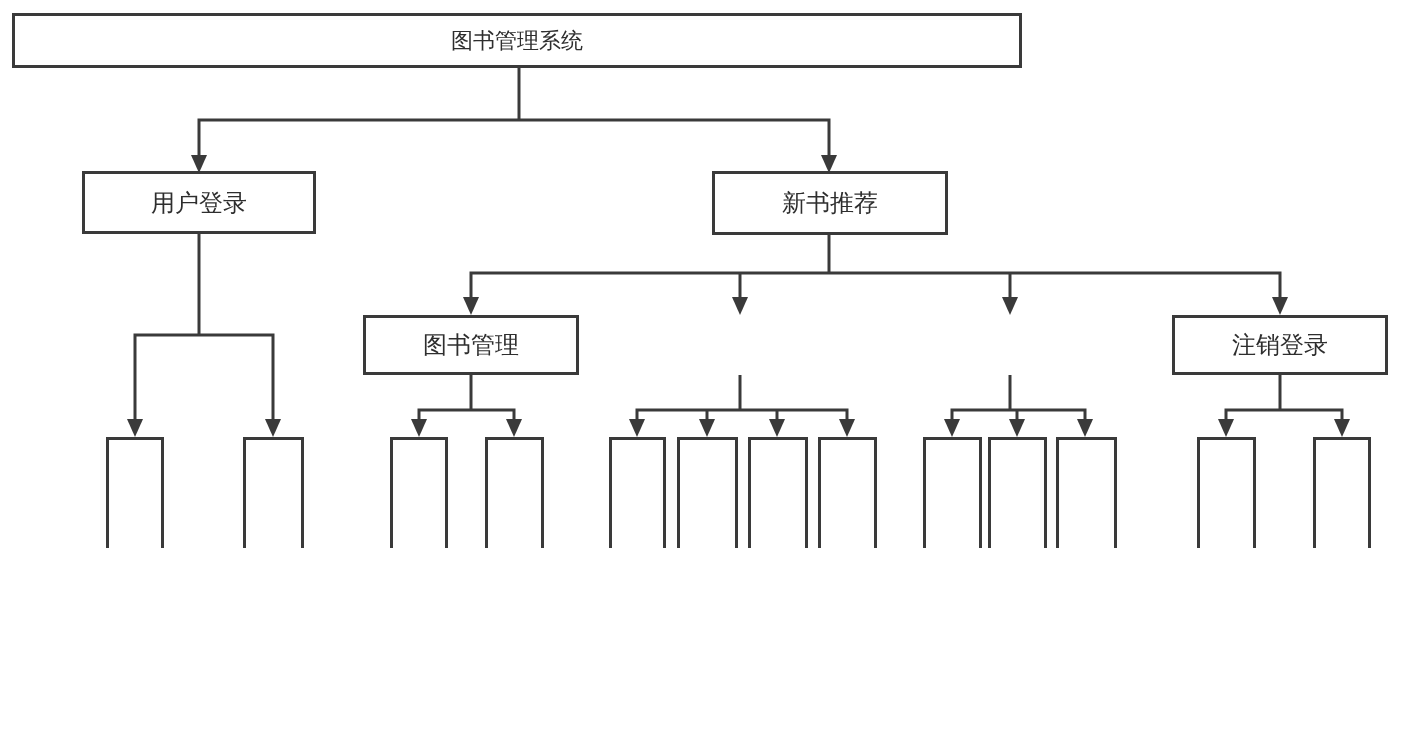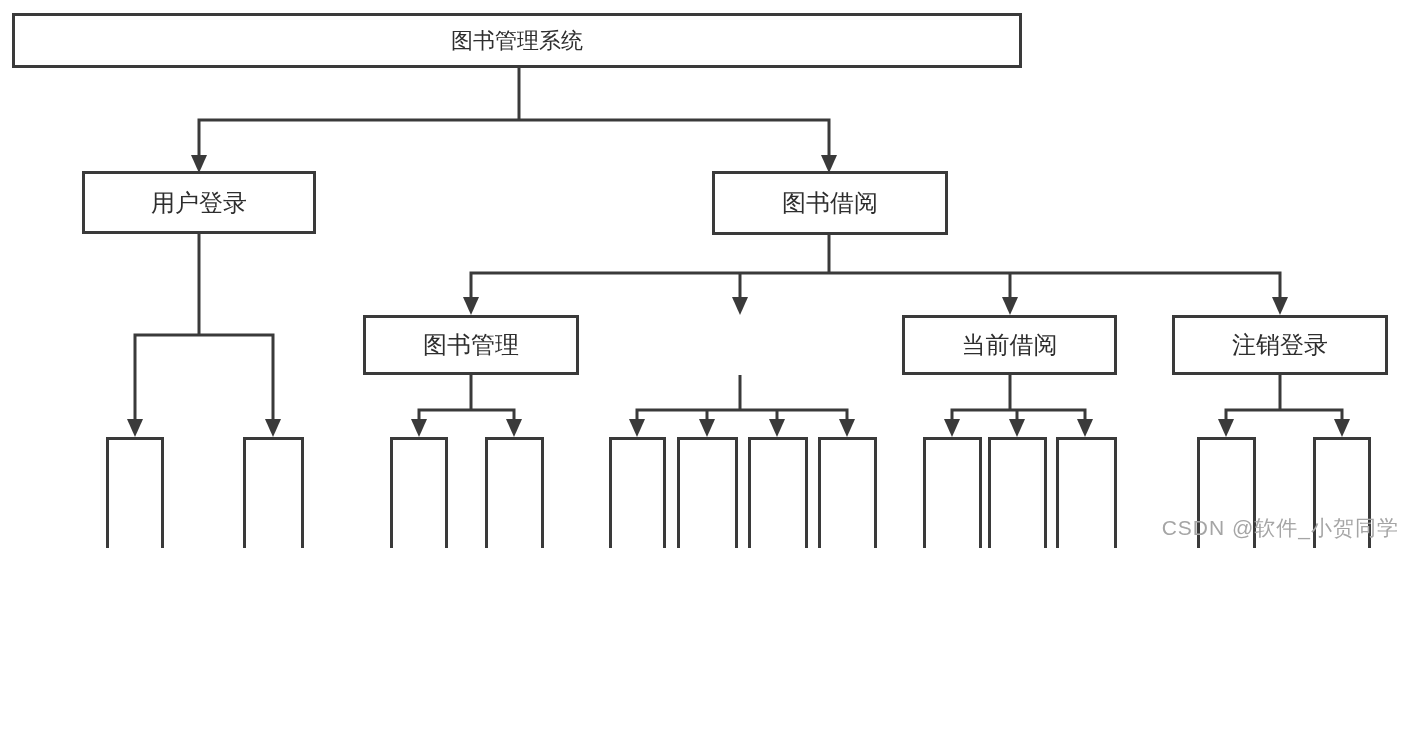--- a/index.html
+++ b/index.html
@@ -101,39 +101,37 @@
       <path d="M1280,375 V410"></path>
       <path d="M1226,421 V410 H1342 V421"></path>
       <polygon points="1218,419 1234,419 1226,437"></polygon>
       <polygon points="1334,419 1350,419 1342,437"></polygon>
     </g>
   </svg>
 
   <div class="node lvl-root" style="left:12px;top:13px;width:1010px;height:55px">图书管理系统</div>
 
   <div class="node lvl-2" style="left:82px;top:171px;width:234px;height:63px">用户登录</div>
-  <div class="node lvl-2" style="left:712px;top:171px;width:236px;height:64px">图书借阅</div>
+  <div class="node lvl-2" style="left:712px;top:171px;width:236px;height:64px">新书推荐</div>
 
   <div class="node lvl-3" style="left:363px;top:315px;width:216px;height:60px">图书管理</div>
-  <div class="node lvl-3" style="left:902px;top:315px;width:215px;height:60px">当前借阅</div>
   <div class="node lvl-3" style="left:1172px;top:315px;width:216px;height:60px">注销登录</div>
 
   <div class="node leaf" style="left:106px;top:437px;width:58px;height:298px">用户登录</div>
   <div class="node leaf" style="left:243px;top:437px;width:61px;height:298px">注销登录</div>
 
   <div class="node leaf" style="left:390px;top:437px;width:58px;height:298px">查询图书</div>
   <div class="node leaf" style="left:485px;top:437px;width:59px;height:298px">借阅图书</div>
 
   <div class="node leaf" style="left:609px;top:437px;width:57px;height:298px">查询图书</div>
   <div class="node leaf" style="left:677px;top:437px;width:61px;height:298px">新增图书（管理员）</div>
   <div class="node leaf" style="left:748px;top:437px;width:60px;height:298px">编辑图书（管理员）</div>
   <div class="node leaf" style="left:818px;top:437px;width:59px;height:298px">借阅图书</div>
 
   <div class="node leaf" style="left:923px;top:437px;width:59px;height:298px">查询图书</div>
   <div class="node leaf" style="left:988px;top:437px;width:59px;height:298px">归还图书</div>
   <div class="node leaf" style="left:1056px;top:437px;width:61px;height:298px">确认归还（管理员）</div>
 
   <div class="node leaf" style="left:1197px;top:437px;width:59px;height:298px">新增借阅记录</div>
   <div class="node leaf" style="left:1313px;top:437px;width:58px;height:298px">查询借阅记录</div>
 
-  <div class="watermark">CSDN @软件_小贺同学</div>
 
 </div>
 
 </body></html>

